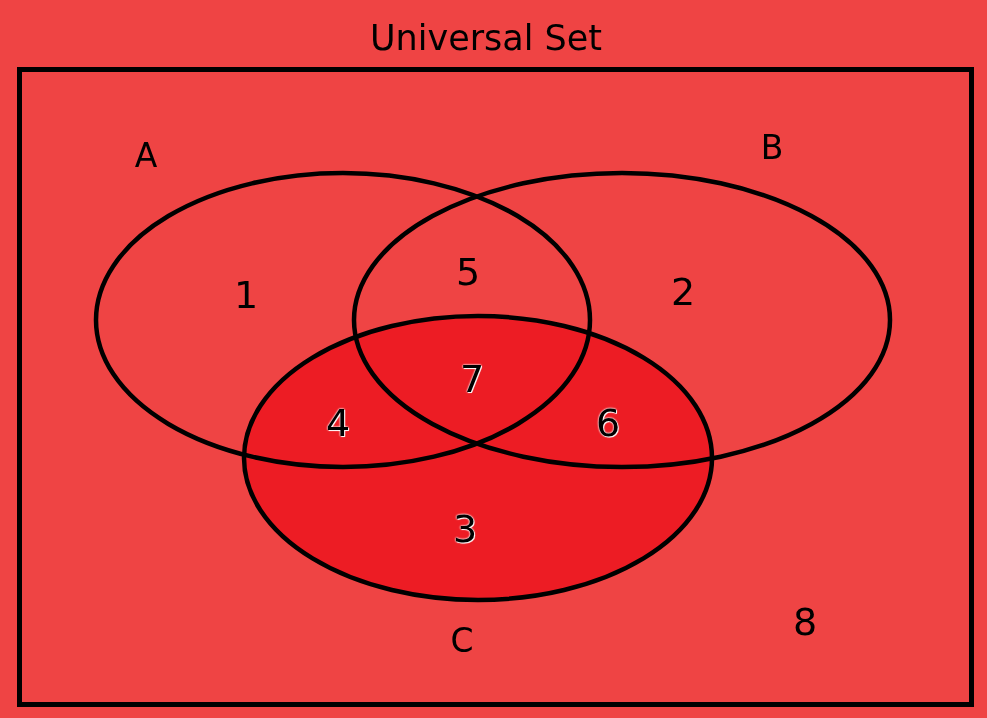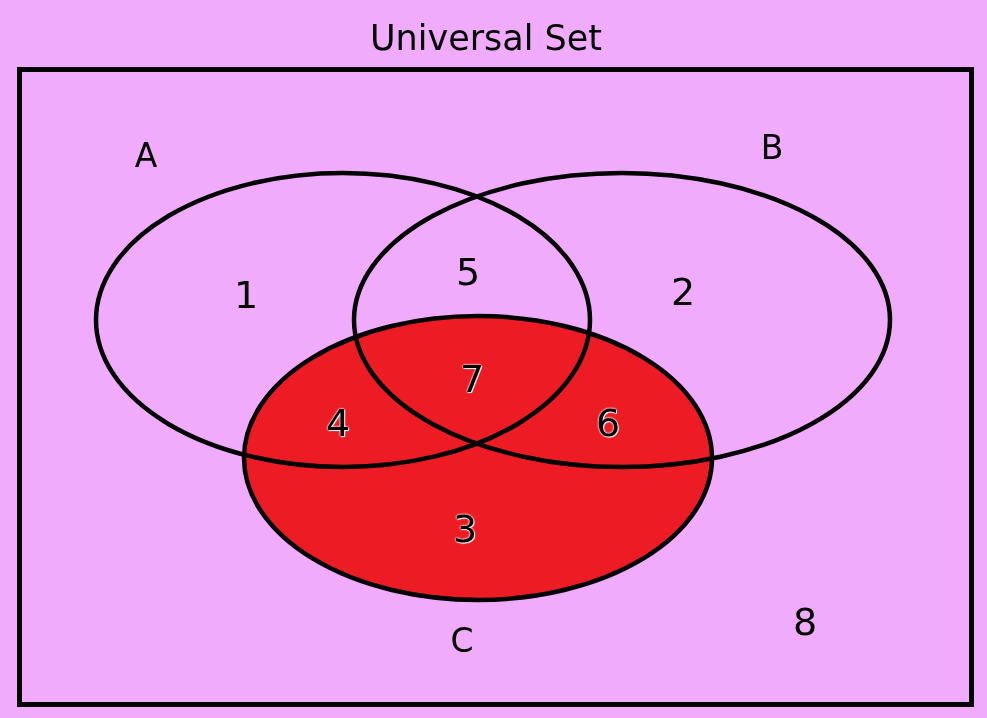--- a/index.html
+++ b/index.html
@@ -4,21 +4,21 @@
 <style>
   html, body {
     margin: 0;
     padding: 0;
     background: #ffffff;
   }
   .stage {
     position: relative;
     width: 987px;
     height: 718px;
-    background: #f0abfc;
+    background: #ef4444;
     overflow: hidden;
     font-family: "DejaVu Sans", "Liberation Sans", sans-serif;
   }
   svg {
     display: block;
   }
   text {
     font-family: "DejaVu Sans", "Liberation Sans", sans-serif;
     fill: #000000;
   }

